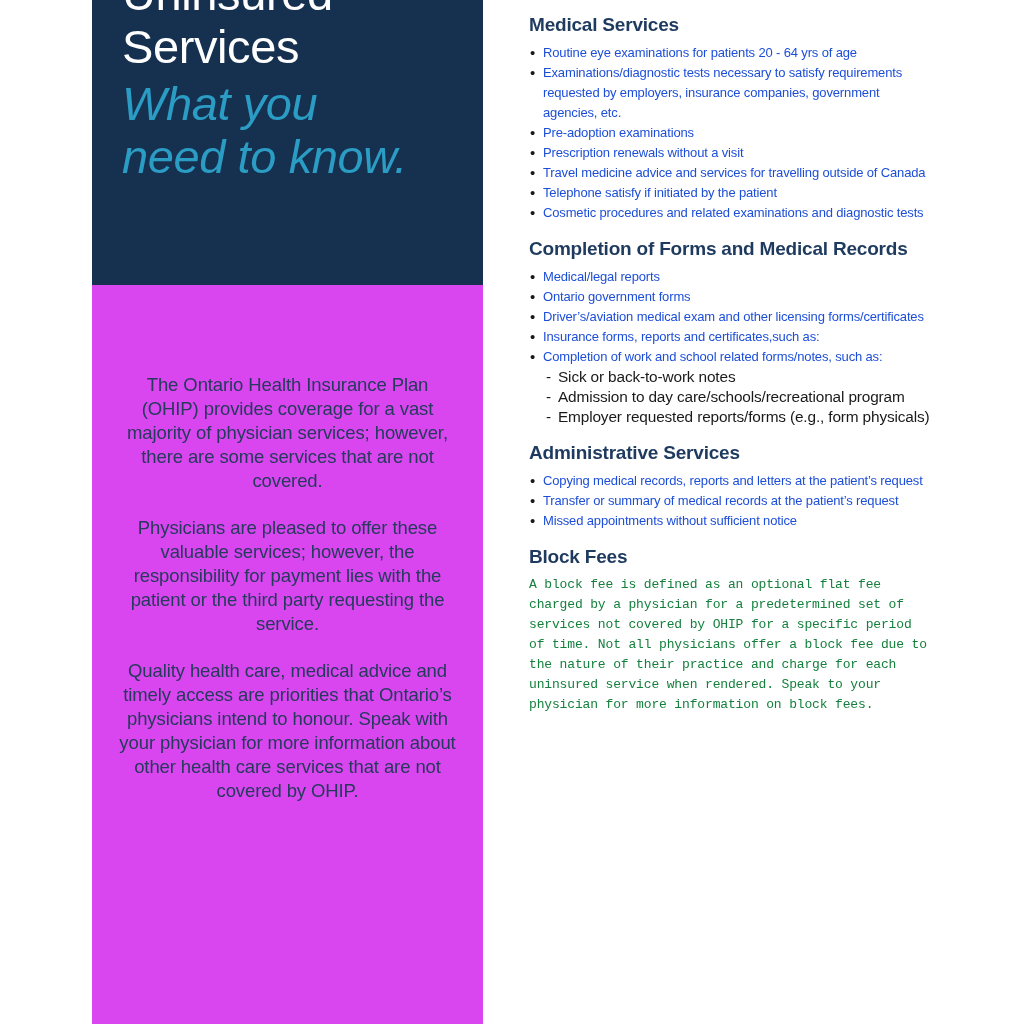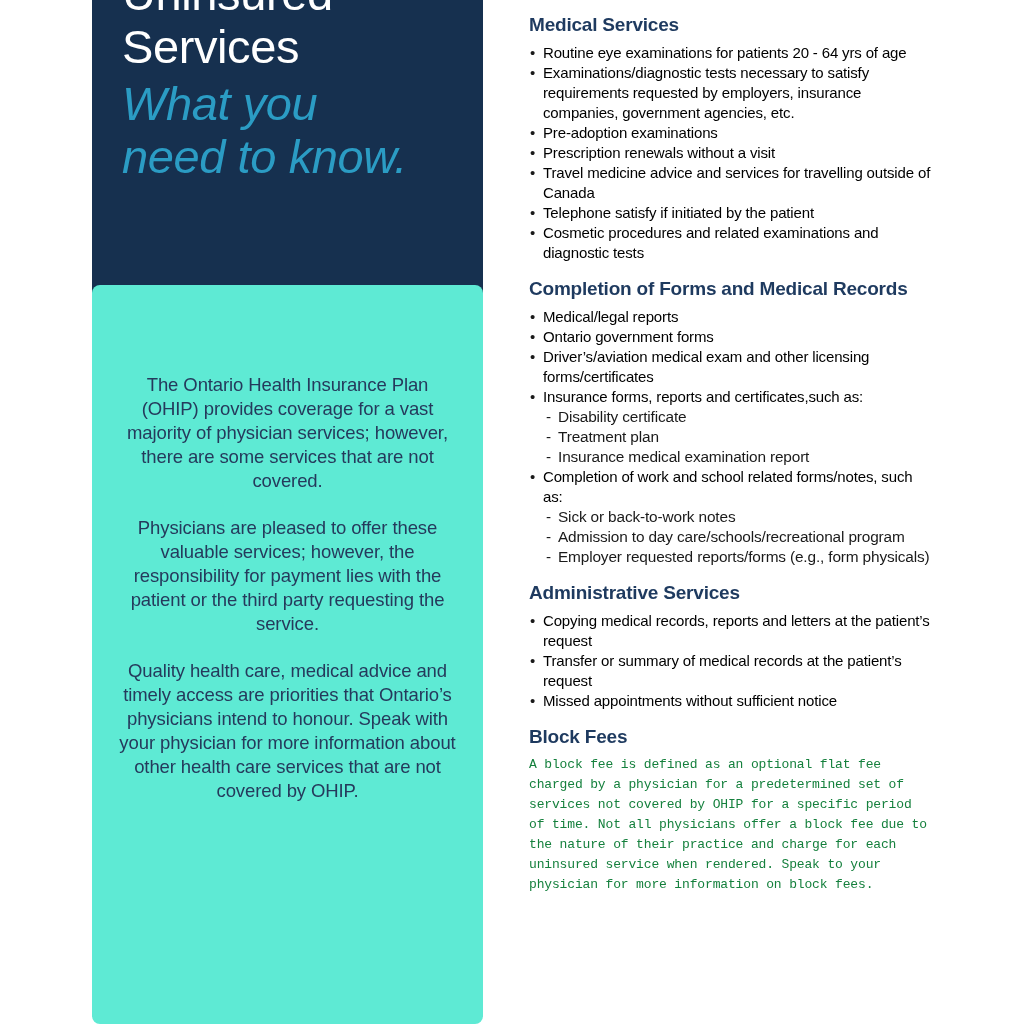--- a/index.html
+++ b/index.html
@@ -50,22 +50,21 @@
   .hero-line.white { color: #ffffff; }
   .hero-line.teal  { color: #2b9cc4; }
   #hero-subtitle-block { margin-top: 4px; font-style: italic; }
 
   #info-panel {
     position: absolute;
     left: 0;
     top: 285px;
     width: 391px;
     height: 739px;
-    background: #5eead4;
-    border-radius: 8px;
+    background: #d946ef;
   }
   #info-paragraphs {
     position: absolute;
     left: 26px;
     top: 88px;
     width: 339px;
     text-align: center;
   }
   .info-para {
     color: #253a5c;
@@ -95,22 +94,22 @@
   .section + .section { margin-top: 14px; }
 
   ul.bullet-list {
     list-style: none;
     margin: 0;
     padding: 0;
   }
   li.bullet-item {
     position: relative;
     padding-left: 14px;
-    color: #000000;
-    font-size: 15px;
+    color: #1d4ed8;
+    font-size: 13px;
     line-height: 20px;
     letter-spacing: -0.15px;
   }
   li.bullet-item::before {
     content: "\2022";
     position: absolute;
     left: 1px;
     top: 0;
     color: #1a1a1a;
     font-size: 15px;
@@ -185,25 +184,20 @@
     </ul>
   </div>
 
   <div class="section">
     <h2 class="section-heading">Completion of Forms and Medical Records</h2>
     <ul class="bullet-list">
       <li class="bullet-item">Medical/legal reports</li>
       <li class="bullet-item">Ontario government forms</li>
       <li class="bullet-item">Driver’s/aviation medical exam and other licensing forms/certificates</li>
       <li class="bullet-item">Insurance forms, reports and certificates,such as:</li>
-      <ul class="sub-list">
-        <li class="sub-item">Disability certificate</li>
-        <li class="sub-item">Treatment plan</li>
-        <li class="sub-item">Insurance medical examination report</li>
-      </ul>
       <li class="bullet-item">Completion of work and school related forms/notes, such as:</li>
       <ul class="sub-list">
         <li class="sub-item">Sick or back-to-work notes</li>
         <li class="sub-item">Admission to day care/schools/recreational program</li>
         <li class="sub-item">Employer requested reports/forms (e.g., form physicals)</li>
       </ul>
     </ul>
   </div>
 
   <div class="section">

